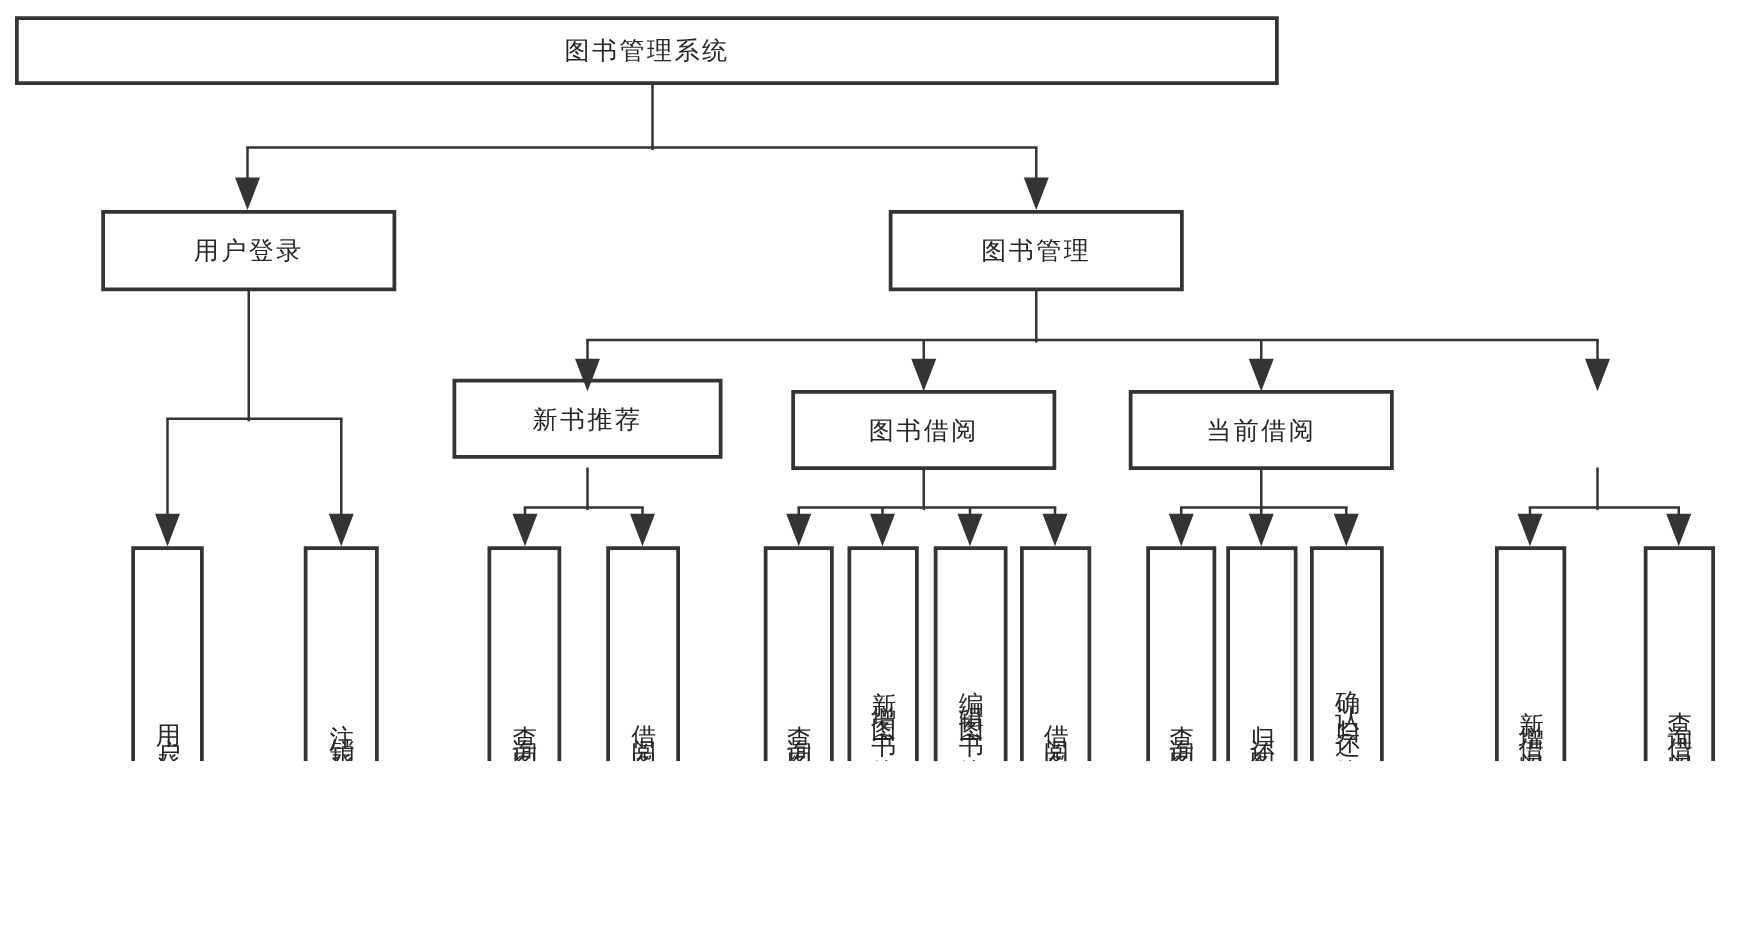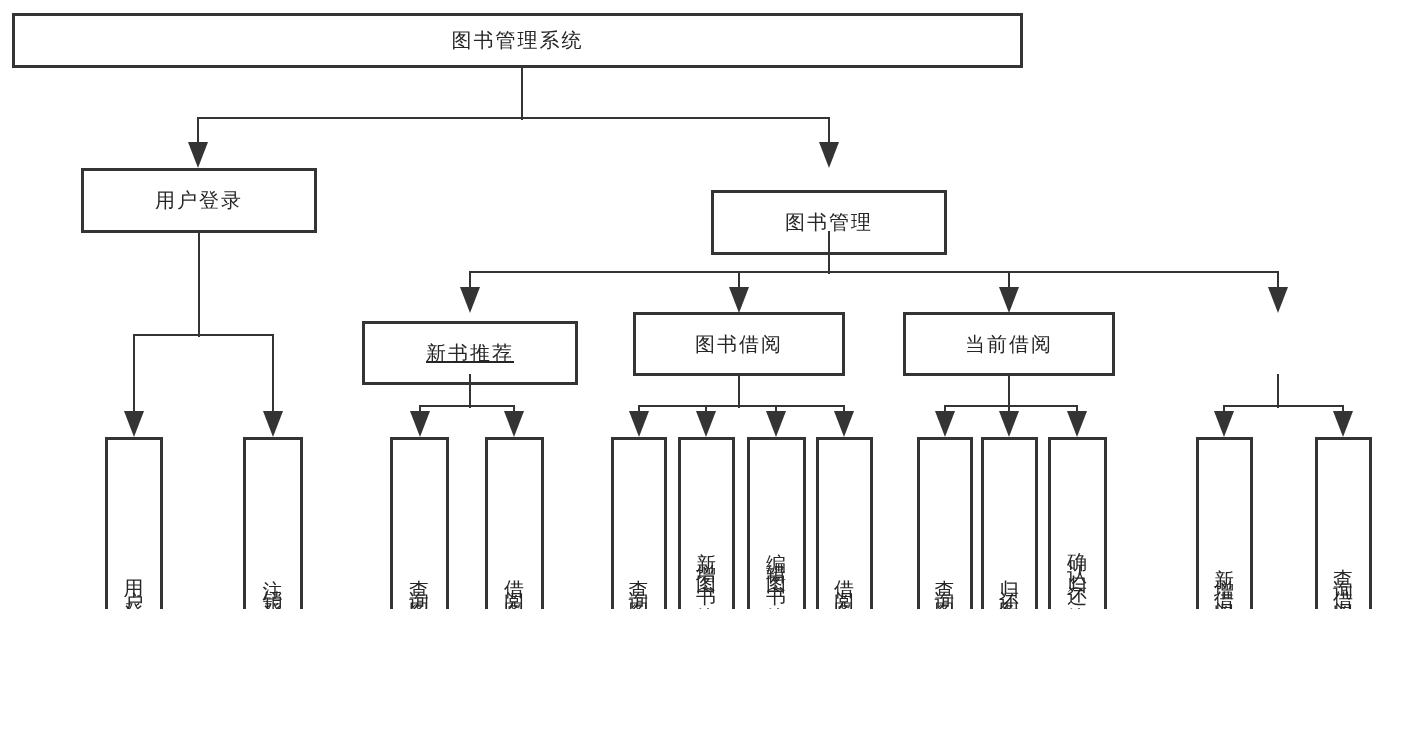--- a/index.html
+++ b/index.html
@@ -57,23 +57,23 @@
   }
 </style>
 </head>
 <body>
 
 <div class="stage">
 
   <div class="hbox" style="left:12px;top:13px;width:1011px;height:55px;">图书管理系统</div>
 
   <div class="hbox" style="left:81px;top:168px;width:236px;height:65px;">用户登录</div>
-  <div class="hbox" style="left:711px;top:168px;width:236px;height:65px;margin-top:22px;">图书管理</div>
+  <div class="hbox" style="left:711px;top:168px;width:236px;height:65px;">图书管理</div>
 
-  <div class="hbox" style="left:362px;top:321px;width:216px;height:64px;text-decoration:underline;">新书推荐</div>
+  <div class="hbox" style="left:362px;top:303px;width:216px;height:64px;">新书推荐</div>
   <div class="hbox" style="left:633px;top:312px;width:212px;height:64px;">图书借阅</div>
   <div class="hbox" style="left:903px;top:312px;width:212px;height:64px;">当前借阅</div>
 
   <div class="vbox" style="left:105px;width:58px;">用户登录</div>
   <div class="vbox" style="left:243px;width:60px;">注销登录</div>
 
   <div class="vbox" style="left:390px;width:59px;">查询图书</div>
   <div class="vbox" style="left:485px;width:59px;">借阅图书</div>
 
   <div class="vbox" style="left:611px;width:56px;">查询图书</div>

